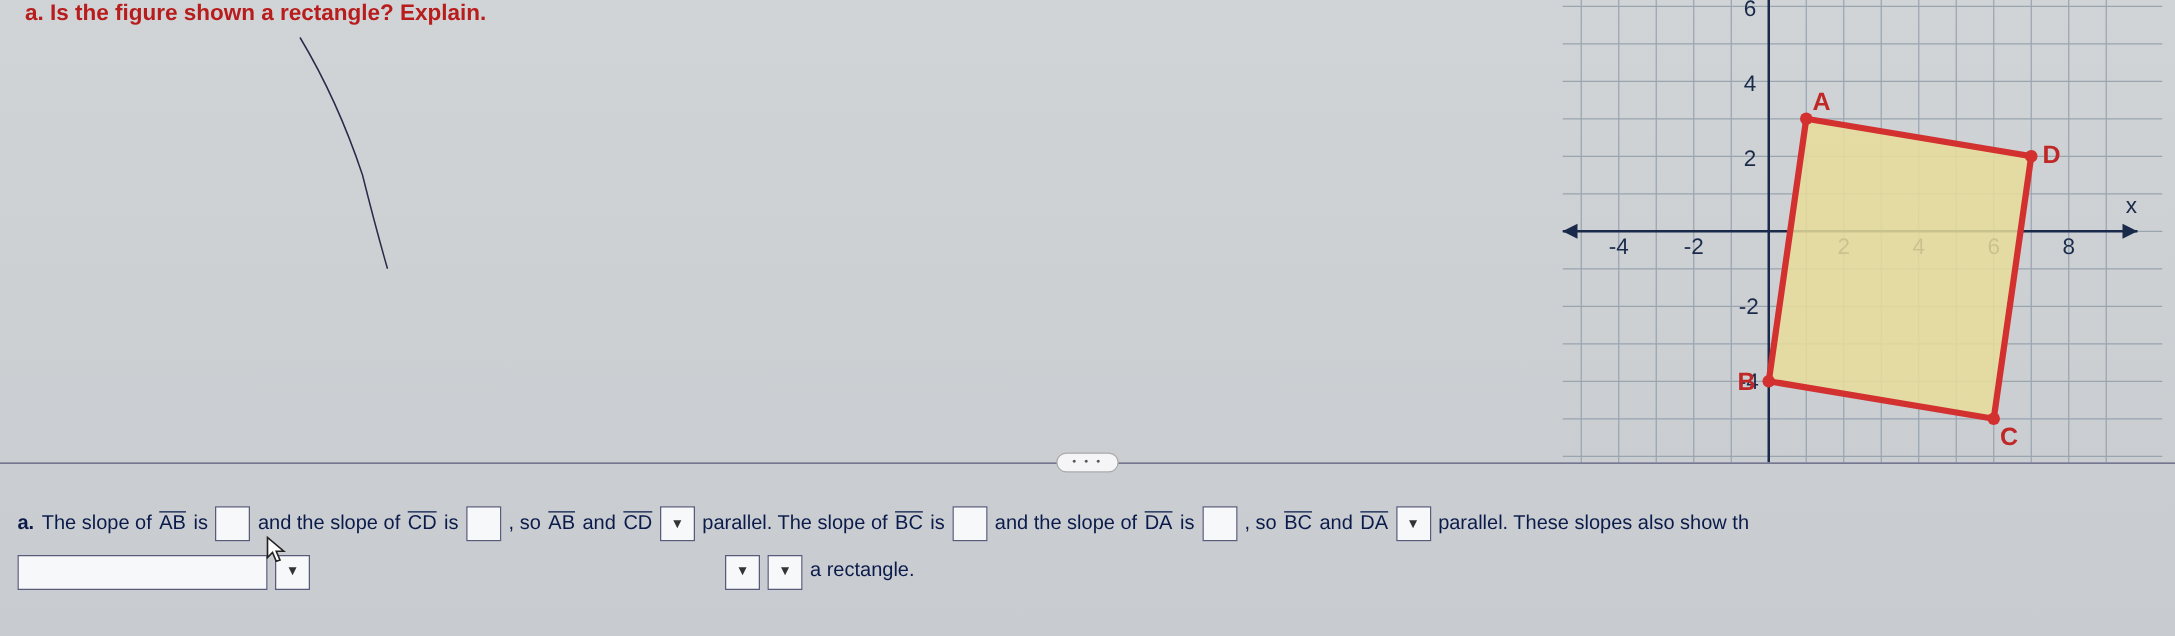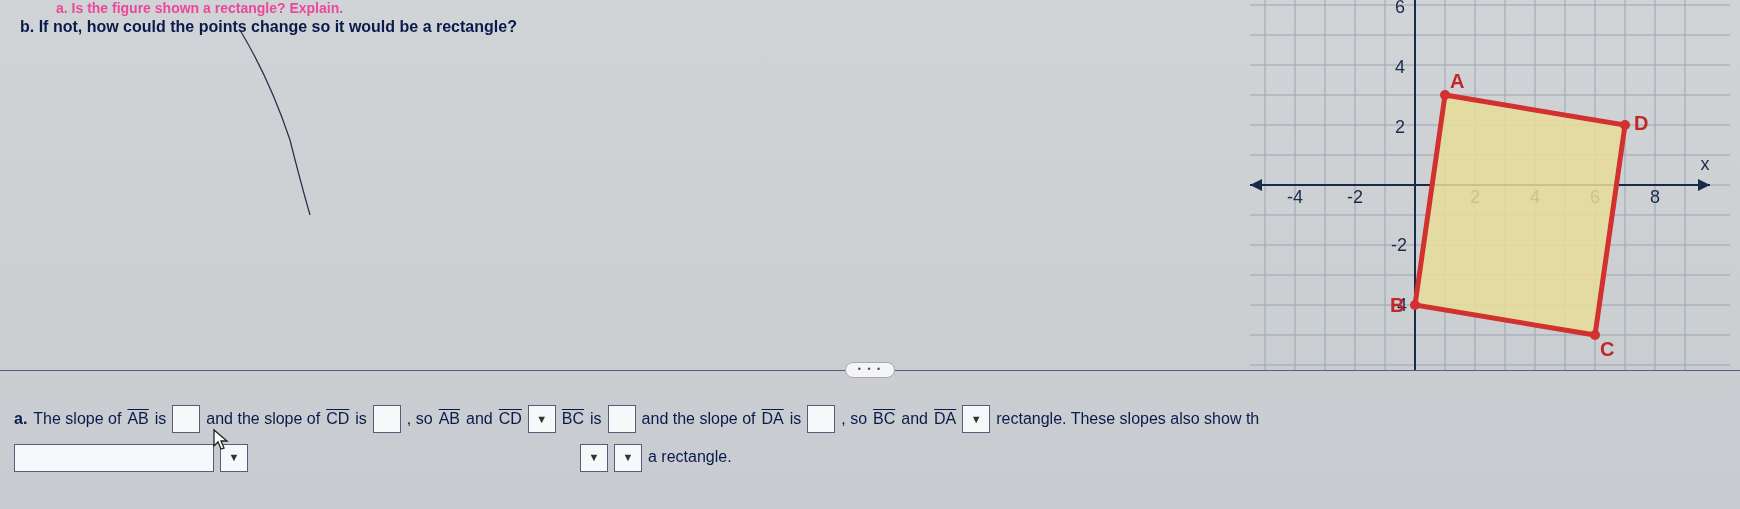--- a/index.html
+++ b/index.html
@@ -16,21 +16,21 @@
     .top-section {
       position: relative;
       padding: 0 20px;
       height: 370px;
     }
     .question-text {
       padding-top: 0;
       color: #0a1a4a;
       font-weight: bold;
     }
-    .question-text .q-a { font-size: 14px; color: #ec4899; white-space: nowrap; overflow: hidden; margin-left: 36px; }
+    .question-text .q-a { font-size: 18px; color: #b91c1c; white-space: nowrap; overflow: hidden; }
     .question-text .q-b { font-size: 16px; margin-top: 2px; }
     .scribble {
       position: absolute;
       top: 20px;
       left: 230px;
       width: 120px;
       height: 200px;
     }
     .graph-container {
       position: absolute;
@@ -112,21 +112,20 @@
       pointer-events: none;
     }
     .bold { font-weight: bold; }
   </style>
 </head>
 <body>
 
 <div class="top-section">
   <div class="question-text">
     <div class="q-a">a. Is the figure shown a rectangle? Explain.</div>
-    <div class="q-b">b. If not, how could the points change so it would be a rectangle?</div>
   </div>
 
   <svg class="scribble" viewBox="0 0 120 200">
     <path d="M 10 10 Q 40 60 60 120 Q 70 160 80 195" stroke="#2a2a4a" stroke-width="1.2" fill="none"></path>
   </svg>
 
   <div class="graph-container">
     <svg viewBox="0 0 480 370" width="480" height="370">
 
       <g stroke="#9aa5b0" stroke-width="1">
@@ -214,33 +213,34 @@
     <span class="input-box"></span>
     <span class="seg">and the slope of</span>
     <span class="seg ovl">CD</span>
     <span class="seg">is</span>
     <span class="input-box"></span>
     <span class="seg">, so</span>
     <span class="seg ovl">AB</span>
     <span class="seg">and</span>
     <span class="seg ovl">CD</span>
     <span class="dropdown">▼</span>
+    <span class="seg">parallel. The slope of</span>
     <span class="seg ovl">BC</span>
     <span class="seg">is</span>
     <span class="input-box"></span>
     <span class="seg">and the slope of</span>
     <span class="seg ovl">DA</span>
     <span class="seg">is</span>
     <span class="input-box"></span>
     <span class="seg">, so</span>
     <span class="seg ovl">BC</span>
     <span class="seg">and</span>
     <span class="seg ovl">DA</span>
     <span class="dropdown">▼</span>
-    <span class="seg">rectangle. These slopes also show th</span>
+    <span class="seg">parallel. These slopes also show th</span>
   </div>
   <div class="line">
     <span class="input-box wide"></span>
     <span class="dropdown">▼</span>
     <span style="flex:0 0 320px"></span>
     <span class="dropdown">▼</span>
     <span class="dropdown">▼</span>
     <span class="seg">a rectangle.</span>
   </div>
 </div>

